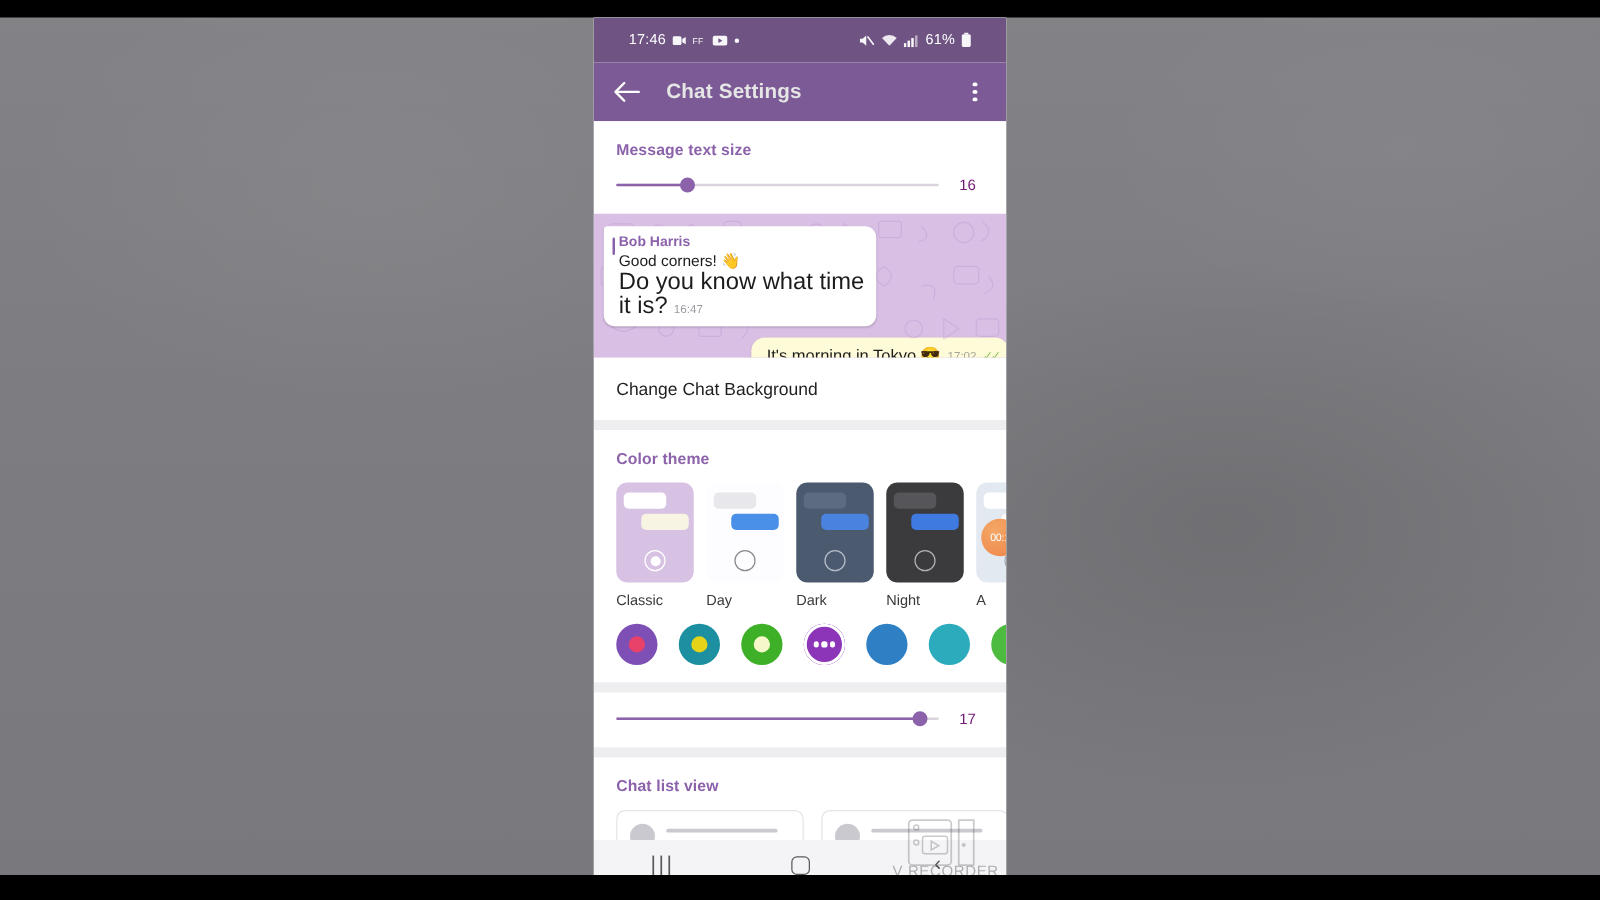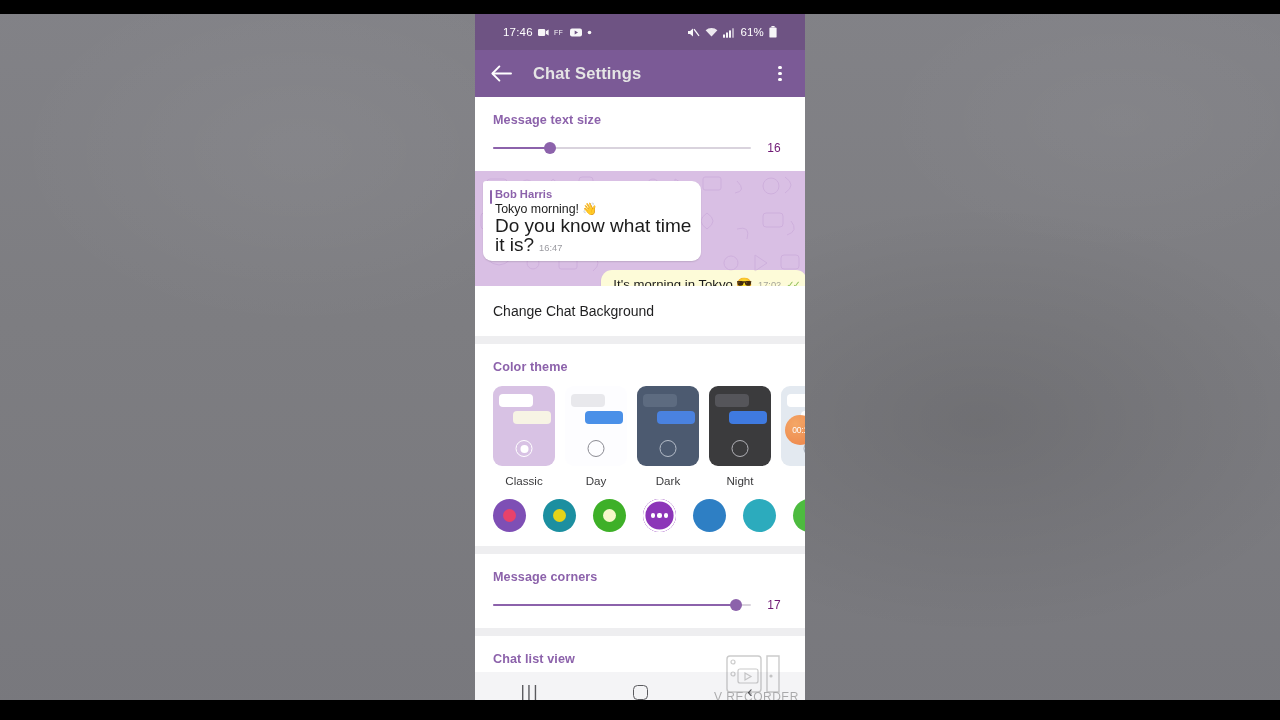--- a/index.html
+++ b/index.html
@@ -190,21 +190,21 @@
   .tc-radio {
     position:absolute; left:50%; bottom:9px; transform:translateX(-50%);
     width:17px; height:17px; border-radius:50%;
     border:1.6px solid rgba(120,120,130,.75);
     display:flex; align-items:center; justify-content:center;
   }
   .tc-radio.on::after {
     content:""; width:8px; height:8px; border-radius:50%; background:#fff;
   }
   .theme-name {
-    text-align:center; font-size:11.6px; color:#3a3a3c; margin-top:8px;
+    font-size:11.6px; color:#3a3a3c; margin-top:8px;
   }
 
   
   .swatch-row {
     display:flex; gap:17px;
     padding: 6px 18px 14px 18px;
     align-items:center;
     overflow:hidden;
   }
   .swatch {
@@ -385,21 +385,21 @@
             <rect x="84" y="84" width="18" height="14" rx="2"></rect>
             <path d="M118 84 q10 8 0 16"></path>
             <circle cx="256" cy="92" r="7"></circle>
             <path d="M280 84 l12 8 l-12 8 z"></path>
             <rect x="306" y="84" width="18" height="14" rx="3"></rect>
           </g>
         </svg>
 
         <div class="bubble-in">
           <div class="bi-name">Bob Harris</div>
-          <div class="bi-line1">Tokyo morning! 👋</div>
+          <div class="bi-line1">Good corners! 👋</div>
           <span class="bi-line2">Do you know what time it is?</span><span class="bi-time">16:47</span>
         </div>
 
         <div class="bubble-out-wrap">
           <div class="bubble-out">
             <span class="bo-text">It's morning in Tokyo 😎</span>
             <span class="bo-time">17:02</span>
             <span class="bo-check">✓✓</span>
           </div>
         </div>
@@ -474,21 +474,20 @@
             </div>
             <div class="swatch" style="background: rgb(46, 127, 196);"></div>
             <div class="swatch" style="background: rgb(44, 171, 189);"></div>
             <div class="swatch" style="background: rgb(77, 187, 63);"></div>
           </div>
       </div>
 
       <div class="gap"></div>
 
       <div class="card">
-        <div class="section-label">Message corners</div>
         <div class="slider-row">
           <div class="track">
             <div class="fill" id="mc-fill" style="width: 94%;"></div>
             <div class="thumb" id="mc-thumb" style="left: 94%;"></div>
           </div>
           <div class="slider-val">17</div>
         </div>
       </div>
 
       <div class="gap"></div>

